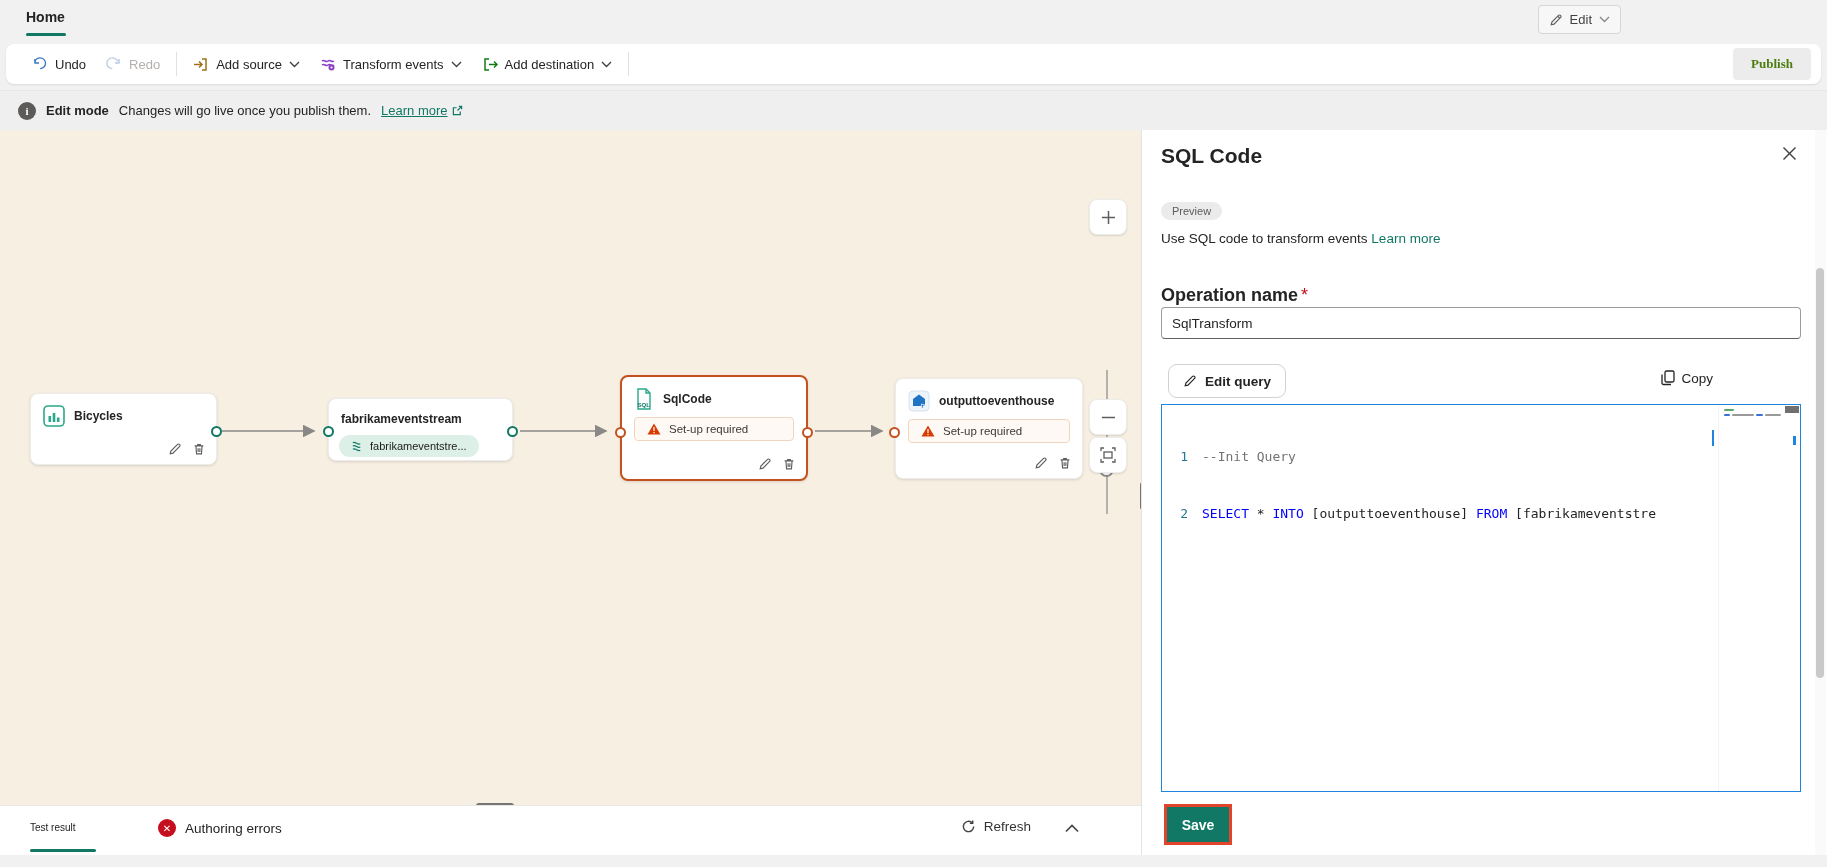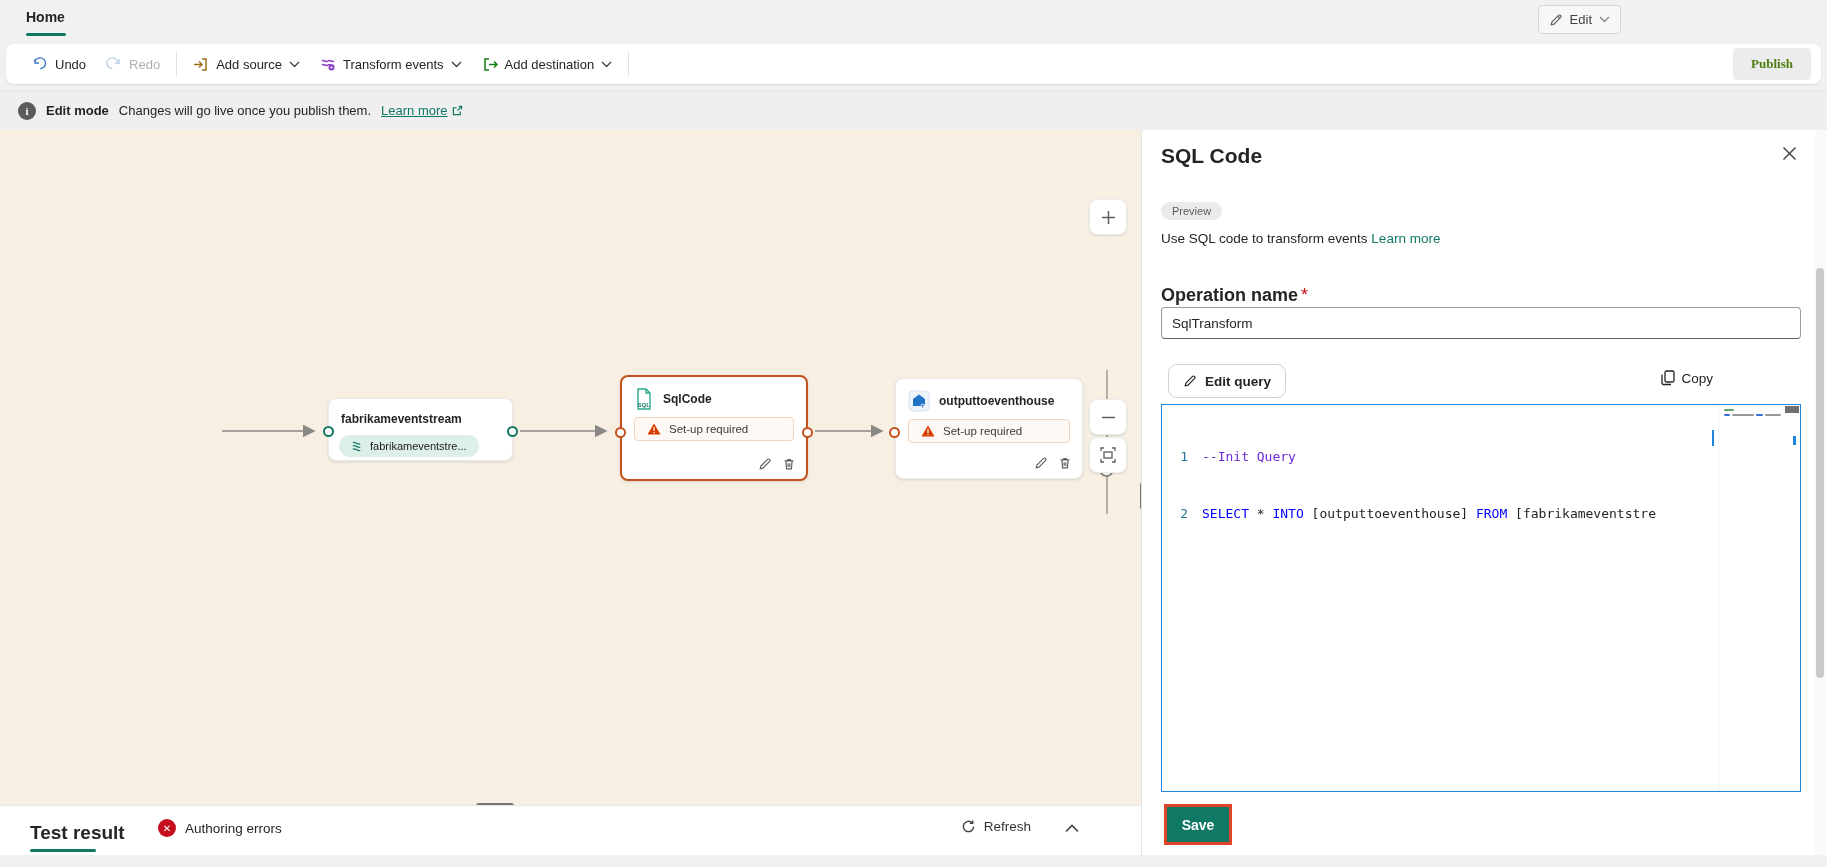--- a/index.html
+++ b/index.html
@@ -45,21 +45,21 @@
   
   .zoombtn { position:absolute; width:38px; height:36px; background:#fff; border:1px solid #ececec; border-radius:8px; box-shadow:0 1px 2px rgba(0,0,0,.12); display:flex; align-items:center; justify-content:center; color:#5f5d5b; cursor:pointer; }
   .zoom-track { position:absolute; left:1106px; top:240px; width:2px; height:144px; background:#b4b0aa; }
   .zoom-handle { position:absolute; left:1099px; top:332px; width:15px; height:15px; border-radius:50%; background:#fff; border:2px solid #8a8886; cursor:grab; }
 
   .canvas-vscroll { position:absolute; left:1140px; top:482px; width:6px; height:28px; background:#757473; border-radius:3px; }
   .canvas-hscroll { position:absolute; left:476px; top:803px; width:38px; height:7px; background:#757473; border-radius:3px; }
 
   
   .bottom-bar { position:absolute; left:0; top:805px; width:1141px; height:50px; background:#fff; border-top:1px solid #e8e8e8; }
-  .test-result { position:absolute; left:30px; top:16px; font-size:19px; font-weight:bold; color:#242424; cursor:pointer; }
+  .test-result { position:absolute; left:30px; top:16px; font-size:10px; font-weight:normal; color:#242424; cursor:pointer; }
   .test-underline { position:absolute; left:30px; top:43px; width:66px; height:3px; background:#117865; border-radius:2px; }
   .authoring { position:absolute; left:158px; top:13px; display:flex; align-items:center; gap:9px; font-size:13.5px; color:#242424; cursor:pointer; }
   .err-icon { width:18px; height:18px; border-radius:50%; background:#c50f1f; color:#fff; font-size:10px; display:flex; align-items:center; justify-content:center; }
   .refresh { position:absolute; right:110px; top:13px; display:flex; align-items:center; gap:8px; font-size:13.5px; color:#333; cursor:pointer; }
   .collapse-chev { position:absolute; right:62px; top:18px; cursor:pointer; }
 
   .footer-strip { position:absolute; left:0; top:855px; width:1827px; height:12px; background:#f1f1f1; }
 
   
   .panel { position:absolute; left:1141px; top:130px; width:686px; height:725px; background:#fff; border-left:1px solid #e3e3e3; }
@@ -73,21 +73,21 @@
   .op-input { position:absolute; left:19px; top:177px; width:640px; height:32px; border:1px solid #9e9c9a; border-bottom-color:#616161; border-radius:4px; font-size:13.5px; color:#242424; padding:0 10px; font-family:"Liberation Sans",sans-serif; background:#fff; }
   .editquery-btn { position:absolute; left:26px; top:234px; height:34px; display:flex; align-items:center; gap:8px; padding:0 14px; background:#fff; border:1px solid #d1d1d1; border-radius:9px; font-size:13.5px; font-weight:bold; color:#242424; cursor:pointer; }
   .copy-btn { position:absolute; right:114px; top:240px; display:flex; align-items:center; gap:6px; font-size:13.5px; color:#242424; cursor:pointer; background:none; border:none; font-family:inherit; }
 
   
   .code-editor { position:absolute; left:19px; top:274px; width:640px; height:388px; border:1px solid #1f83e0; background:#fff; overflow:hidden; }
   .code-lines { position:absolute; left:0; top:4px; right:84px; font-family:"DejaVu Sans Mono","Liberation Mono",monospace; font-size:13px; line-height:19px; white-space:pre; overflow:hidden; }
   .code-row { display:flex; }
   .ln { width:40px; text-align:right; padding-right:14px; color:#237893; flex:none; }
   .kw { color:#0000ff; }
-  .cm { color:#6d28d9; }
+  .cm { color:#737373; }
   .code-cursor { position:absolute; right:86px; top:25px; width:2px; height:16px; background:#1f83e0; }
   .minimap { position:absolute; right:16px; top:0; width:66px; height:100%; background:#fff; border-left:1px solid #f3f3f3; }
   .mm-mark { position:absolute; height:2px; border-radius:1px; }
   .editor-vthumb { position:absolute; right:1px; top:1px; width:14px; height:7px; background:#6f6f6f; }
   .overview-tick { position:absolute; right:4px; top:31px; width:3px; height:9px; background:#1f83e0; }
 
   .panel-scrolltrack { position:absolute; right:1px; top:0; width:11px; height:725px; background:#fafafa; }
   .panel-scrollthumb { position:absolute; right:2px; top:138px; width:8px; height:410px; background:#c9c9c9; border-radius:4px; }
 
   .save-wrap { position:absolute; left:22px; top:674px; border:3px solid #e0452c; }
@@ -212,20 +212,47 @@
       <defs>
         <marker id="ah" markerWidth="9" markerHeight="8" refX="7" refY="4" orient="auto">
             <path d="M0,0 L8,4 L0,8 z" fill="#8a8886"></path>
           </marker>
       </defs>
       <line x1="222" y1="301" x2="314" y2="301" stroke="#8a8886" stroke-width="1.6" marker-end="url(#ah)"></line>
       <line x1="520" y1="301" x2="606" y2="301" stroke="#8a8886" stroke-width="1.6" marker-end="url(#ah)"></line>
       <line x1="815" y1="301" x2="882" y2="301" stroke="#8a8886" stroke-width="1.6" marker-end="url(#ah)"></line>
     </svg>
 
+    <div class="node" style="left:30px; top:263px; width:187px; height:72px;">
+      <div class="node-head">
+        <span>
+          <svg width="22" height="22" viewBox="0 0 22 22">
+              <rect x="1" y="1" width="20" height="20" rx="4" fill="#fff" stroke="#2aa88a" stroke-width="1.6"></rect>
+              <rect x="5.5" y="11" width="2.6" height="6" fill="#2aa88a"></rect>
+              <rect x="9.7" y="8" width="2.6" height="9" fill="#2aa88a"></rect>
+              <rect x="13.9" y="12.5" width="2.6" height="4.5" fill="#2aa88a"></rect>
+            </svg>
+        </span>
+        <span class="node-title">Bicycles</span>
+      </div>
+      <div class="node-actions">
+        <span>
+          <svg width="14" height="14" viewBox="0 0 16 16" fill="none" stroke="#5f5d5b" stroke-width="1.3">
+              <path d="M2.5 13.5l.8-3.2 7.6-7.6c.6-.6 1.6-.6 2.2 0l.2.2c.6.6.6 1.6 0 2.2l-7.6 7.6-3.2.8z"></path>
+            </svg>
+        </span>
+        <span>
+          <svg width="14" height="14" viewBox="0 0 16 16" fill="none" stroke="#5f5d5b" stroke-width="1.3">
+              <path d="M3 4.5h10M6.5 4.5V3h3v1.5M4.5 4.5l.7 9h5.6l.7-9"></path>
+              <path d="M7 7v4.5M9 7v4.5"></path>
+            </svg>
+        </span>
+      </div>
+      <div class="port" style="right:-6px; top:32px;"></div>
+    </div>
 
     <div class="node" style="left:328px; top:268px; width:185px; height:63px;">
       <div style="padding:10px 12px 0 12px;">
         <span class="node-title">fabrikameventstream</span>
       </div>
       <div class="stream-pill">
         <span>
           <svg width="13" height="12" viewBox="0 0 14 13" fill="none" stroke="#117865" stroke-width="1.3">
               <path d="M2 3c3-2 5 3 8 1"></path>
               <path d="M2 6.5c3-2 5 3 8 1"></path>

